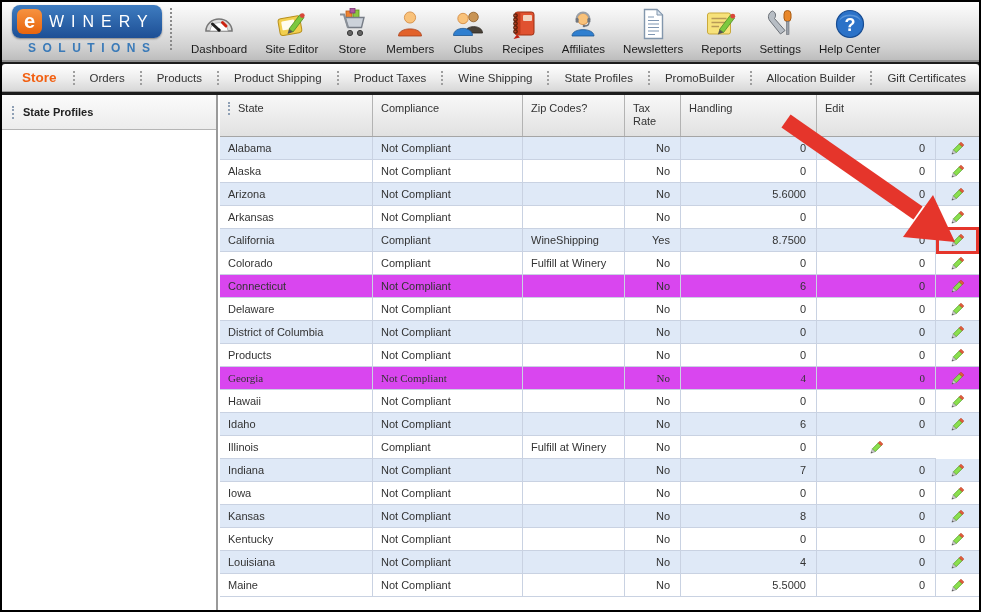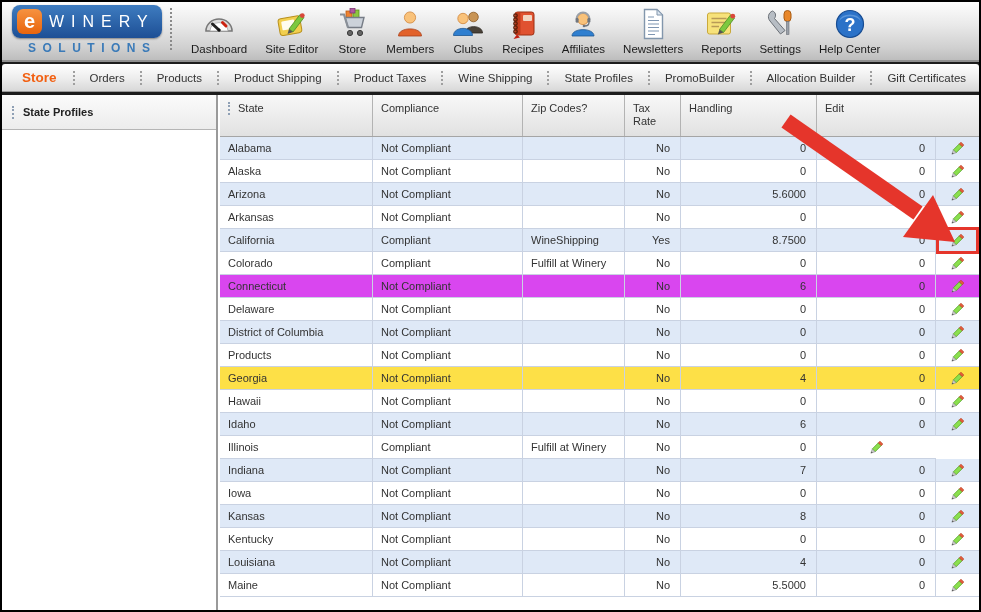--- a/index.html
+++ b/index.html
@@ -502,21 +502,21 @@
             <path d="M3.5 9.5 L10 3 L13 6 L6.5 12.5 Z" fill="#8be04e" stroke="#4f9e1f" stroke-width="0.8"></path>
             <path d="M10 3 L11.7 1.3 L14.7 4.3 L13 6 Z" fill="#e85c3c" stroke="#b03a1e" stroke-width="0.7"></path>
             <path d="M3.5 9.5 L6.5 12.5 L2 14 Z" fill="#cccccc" stroke="#888" stroke-width="0.6"></path>
             <path d="M2.9 12.3 L2 14 L3.9 13.5 Z" fill="#444"></path>
           </svg>
         </span>
       </button>
     </div>
   </div>
 
-  <div class="trow" style="background: #fde047;">
+  <div class="trow" style="background: #d946ef; font-family: Liberation Serif, serif;">
     <div class="td">Georgia</div>
     <div class="td">Not Compliant</div>
     <div class="td"></div>
     <div class="td num">No</div>
     <div class="td num">4</div>
     <div class="td num">0</div>
     <div class="td c-edit">
       <button class="editbtn">
         <span>
           <svg viewBox="0 0 16 16" width="15" height="15">

